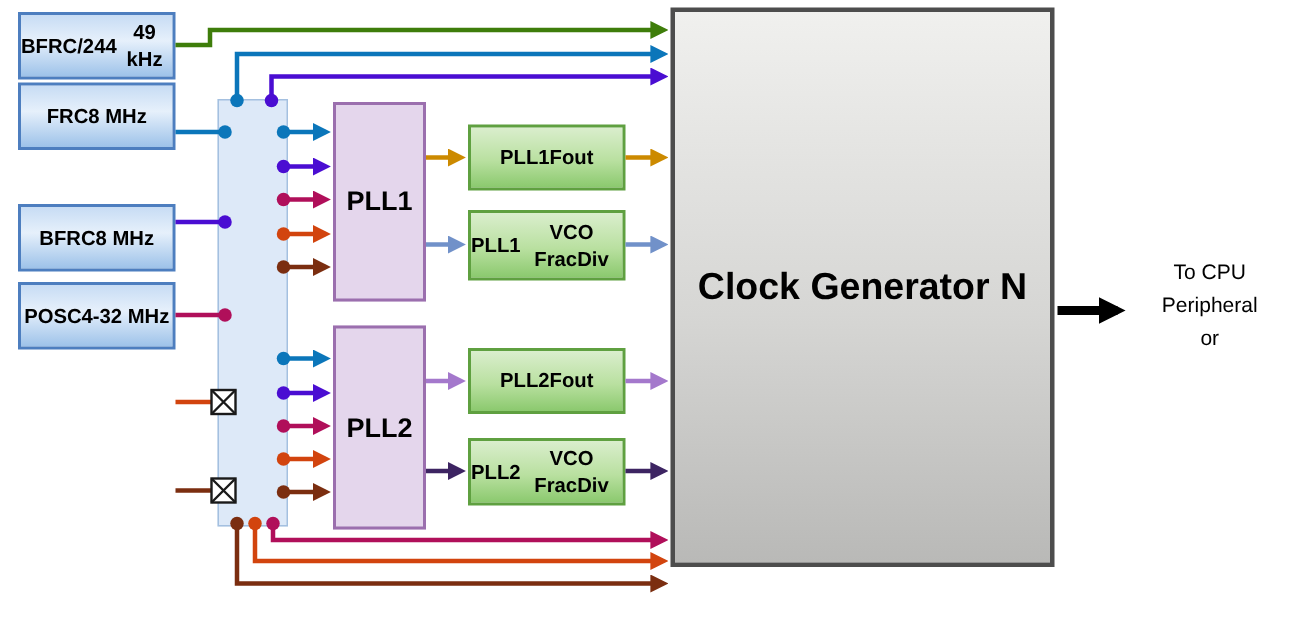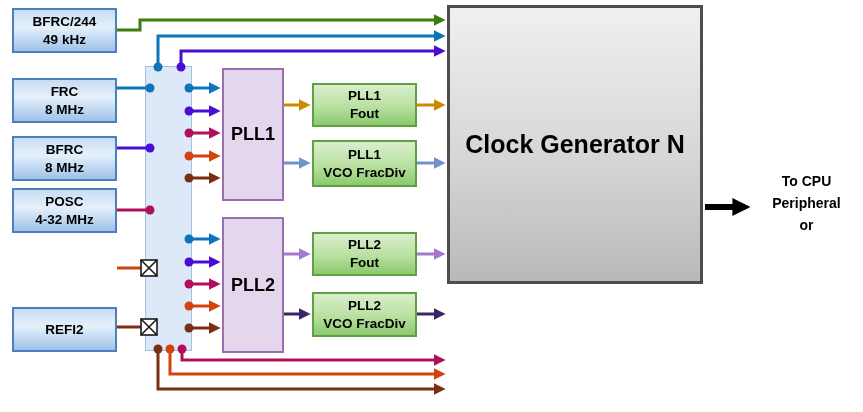--- a/index.html
+++ b/index.html
@@ -1,20 +1,20 @@
 <!DOCTYPE html>
 <html><head>
 <meta charset="utf-8">
 <style>
   html,body{margin:0;padding:0;background:#fff;}
   .stage{
     position:relative;width:863px;height:412px;background:#ffffff;
     font-family:"Liberation Sans",sans-serif;color:#000;overflow:hidden;
   }
-  .blk{position:absolute;box-sizing:border-box;display:flex;flex-direction:column;
+  .blk{position:absolute;box-sizing:border-box;display:flex;flex-direction:row;
        align-items:center;justify-content:center;text-align:center;font-weight:bold;}
   .src{
     left:12px;width:105px;height:45px;
     background:linear-gradient(180deg,#c7dcf4 0%,#e6f0fb 42%,#9dc2e9 100%);
     border:2px solid #4d7ebf;font-size:13.5px;line-height:18px;
   }
   .bus{
     position:absolute;left:145px;top:66px;width:47px;height:285px;box-sizing:border-box;
     background:#dde9f8;border:1.5px solid #a4c0e0;
   }
@@ -23,53 +23,50 @@
     background:linear-gradient(180deg,#eadfف0,#e4d6ec) , #e4d6ec;
     background:#e4d6ec;
     border:2px solid #9b6fae;font-size:18px;
   }
   .gblock{
     left:312px;width:105px;
     background:linear-gradient(180deg,#daeecd 0%,#b9e0a0 55%,#8bc96e 100%);
     border:2px solid #5fa040;font-size:13.5px;line-height:18px;
   }
   .clockgen{
-    left:447px;top:5px;width:256px;height:279px;
+    left:447px;top:5px;width:256px;height:373px;
     background:linear-gradient(180deg,#f0f0ee 0%,#d6d6d4 55%,#b9b9b7 100%);
     border:3px solid #4d4d4d;font-size:25px;white-space:nowrap;
   }
   .tocpu{
     position:absolute;left:750px;top:170px;width:113px;text-align:center;
-    font-weight:bold;font-size:14px;line-height:22px;
+    font-weight:normal;font-size:14px;line-height:22px;
   }
   svg.wires{position:absolute;left:0;top:0;width:863px;height:412px;pointer-events:none;}
 </style>
 </head>
 <body>
 
 <div class="stage">
 
   <div class="blk src" style="top:8px">
     <span>BFRC/244</span>
     <span>49 kHz</span>
   </div>
-  <div class="blk src" style="top:78px">
+  <div class="blk src" style="top:55px">
     <span>FRC</span>
     <span>8 MHz</span>
   </div>
   <div class="blk src" style="top:136px">
     <span>BFRC</span>
     <span>8 MHz</span>
   </div>
   <div class="blk src" style="top:188px">
     <span>POSC</span>
     <span>4-32 MHz</span>
-  </div>
-  <div class="blk src" style="top:307px">
-    <span>REFI2</span>
   </div>
 
   <div class="bus"></div>
 
   <div class="blk pll" style="top:68px;height:133px">
     <span>PLL1</span>
   </div>
   <div class="blk pll" style="top:217px;height:136px">
     <span>PLL2</span>
   </div>

